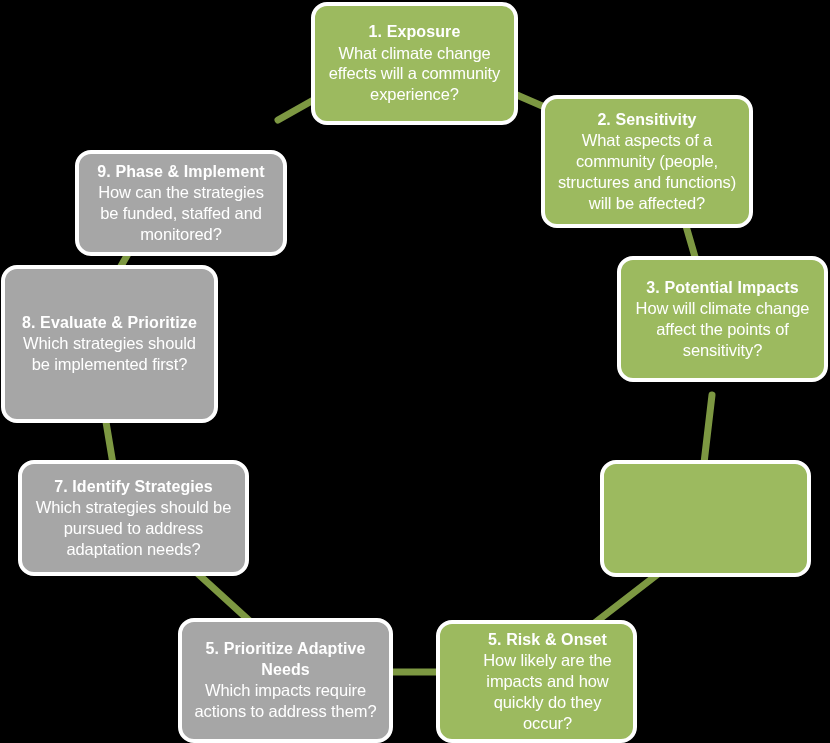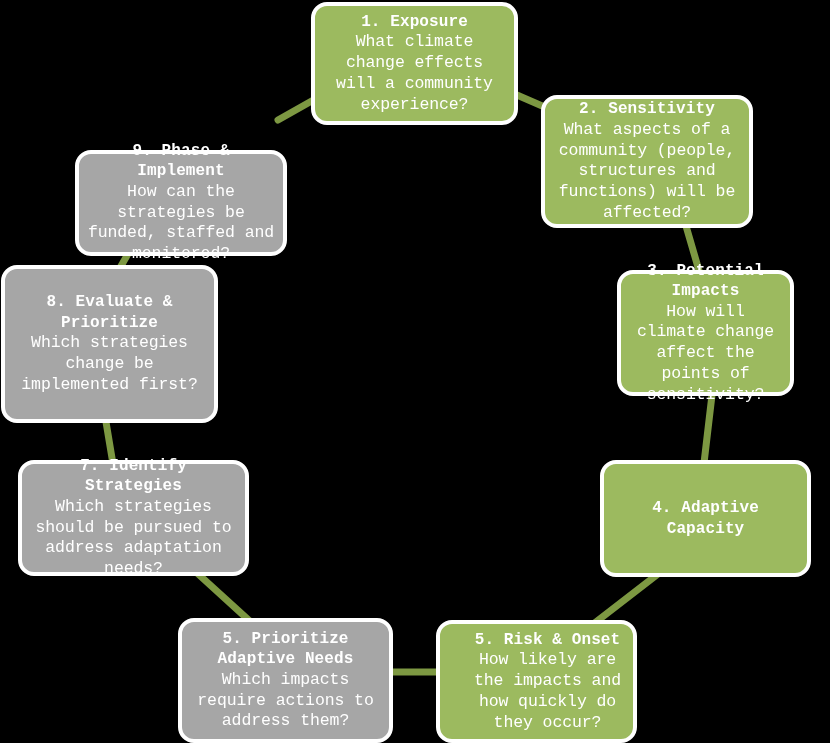--- a/index.html
+++ b/index.html
@@ -6,21 +6,21 @@
     margin: 0;
     padding: 0;
     background: #000000;
   }
   #canvas {
     position: relative;
     width: 830px;
     height: 743px;
     background: #000000;
     overflow: hidden;
-    font-family: Liberation Mono, monospace;
+    font-family: Liberation Sans, sans-serif;
   }
   #connectors {
     position: absolute;
     left: 0; top: 0;
     width: 830px;
     height: 743px;
     pointer-events: none;
   }
   .node {
     position: absolute;
@@ -67,41 +67,40 @@
     </svg>
   <div id="nodes">
       <div class="node green" style="left: 311px; top: 2px; width: 207px; height: 123px;">
         <div class="node-title">1. Exposure</div>
         <div class="node-body">What climate change effects will a community experience?</div>
       </div>
       <div class="node green" style="left: 541px; top: 95px; width: 212px; height: 133px;">
         <div class="node-title">2. Sensitivity</div>
         <div class="node-body">What aspects of a community (people, structures and functions) will be affected?</div>
       </div>
-      <div class="node green" style="left: 617px; top: 270px; width: 177px; height: 126px;">
+      <div class="node green" style="left: 617px; top: 256px; width: 211px; height: 126px;">
         <div class="node-title">3. Potential Impacts</div>
         <div class="node-body">How will climate change affect the points of sensitivity?</div>
       </div>
       <div class="node green" style="left: 600px; top: 460px; width: 211px; height: 117px;">
-        <div class="node-title">4. Adaptive Capacity</div>
       </div>
       <div class="node green" style="left: 436px; top: 620px; width: 201px; height: 123px; padding-left: 30px;">
         <div class="node-title">5. Risk &amp; Onset</div>
         <div class="node-body">How likely are the impacts and how quickly do they occur?</div>
       </div>
       <div class="node gray" style="left: 178px; top: 618px; width: 215px; height: 125px;">
         <div class="node-title">5. Prioritize Adaptive Needs</div>
         <div class="node-body">Which impacts require actions to address them?</div>
       </div>
       <div class="node gray" style="left: 18px; top: 460px; width: 231px; height: 116px;">
         <div class="node-title">7. Identify Strategies</div>
         <div class="node-body">Which strategies should be pursued to address adaptation needs?</div>
       </div>
       <div class="node gray" style="left: 1px; top: 265px; width: 217px; height: 158px;">
         <div class="node-title">8. Evaluate &amp; Prioritize</div>
-        <div class="node-body">Which strategies change be implemented first?</div>
+        <div class="node-body">Which strategies should be implemented first?</div>
       </div>
       <div class="node gray" style="left: 75px; top: 106px; width: 212px; height: 106px; margin-top: 44px;">
         <div class="node-title">9. Phase &amp; Implement</div>
         <div class="node-body">How can the strategies be funded, staffed and monitored?</div>
       </div>
     </div>
 </div>
 
 </body></html>

